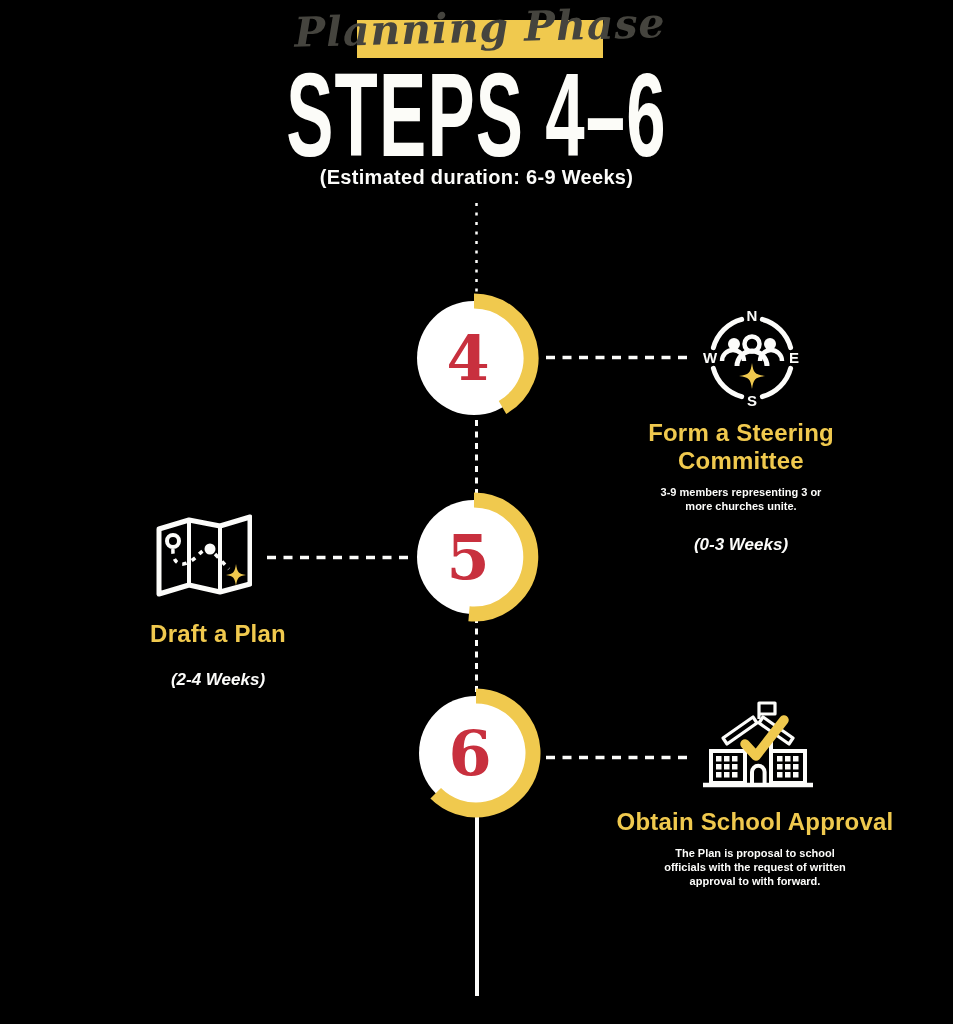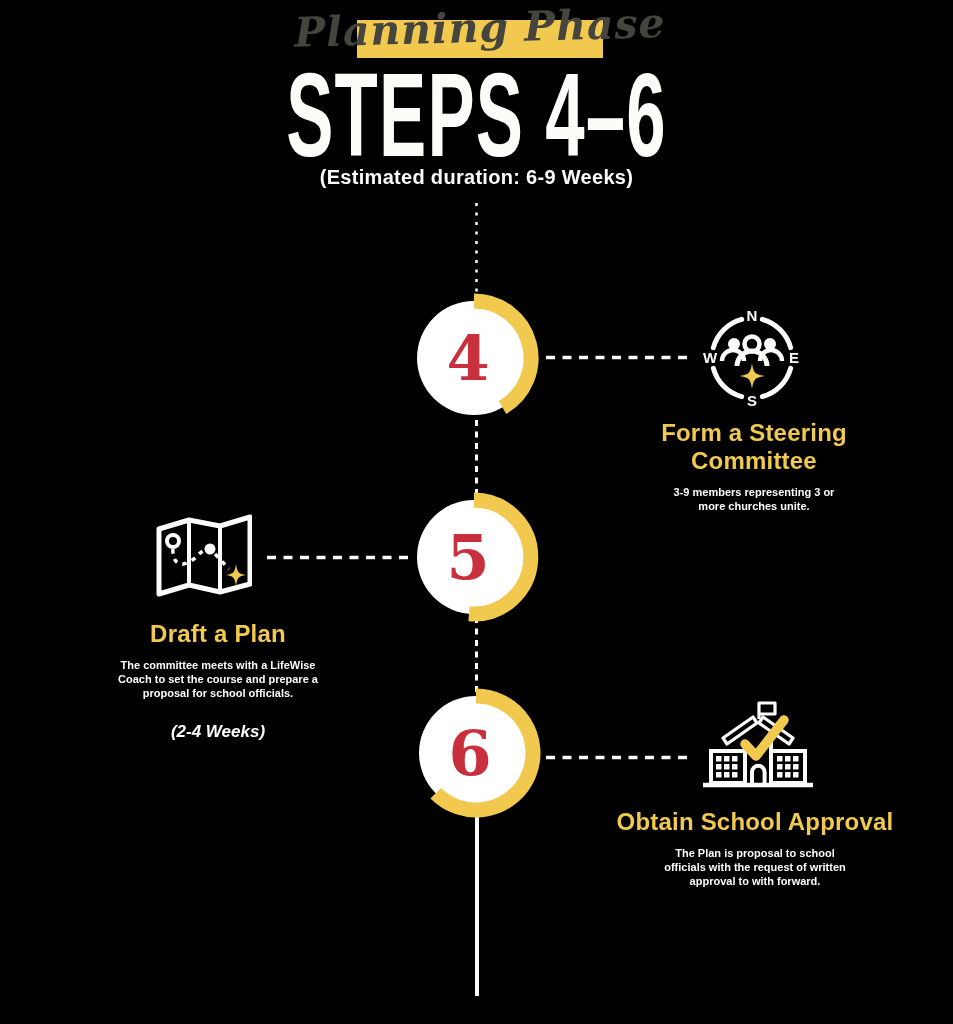--- a/index.html
+++ b/index.html
@@ -30,21 +30,21 @@
     position:absolute;left:0;top:0;width:128px;height:140px;
     display:flex;align-items:center;justify-content:center;
     font-family:"DejaVu Serif",serif;font-weight:800;font-size:62px;color:#C8303E;
   }
   .icon-wrap{position:absolute;}
   
   .step-text{position:absolute;text-align:center;}
   .step-title{font-size:24px;font-weight:800;color:#F0C94E;letter-spacing:0.2px;}
   .step-desc{margin-top:10px;font-size:11px;font-weight:700;color:#FCFCFA;line-height:1.28;}
   .step-weeks{margin-top:22px;font-size:17px;font-style:italic;font-weight:700;color:#FCFCFA;}
-  #t4{left:599px;top:419px;width:310px;}
+  #t4{left:586px;top:419px;width:310px;}
   #t5{left:62px;top:620px;width:312px;}
   #t6{left:599px;top:808px;width:312px;}
 </style>
 </head>
 <body>
 
 <div class="canvas">
 
   <div class="phase-banner"></div>
   <div class="phase-script">Planning Phase</div>
@@ -154,29 +154,25 @@
       <path d="M47,47 L58,59 L86,23" fill="none" stroke="#F0C94E" stroke-width="9.5" stroke-linecap="round" stroke-linejoin="round"></path>
     </svg>
   </div>
 
   <div class="step-text" id="t4">
     <div class="step-title">Form a Steering Committee</div>
     <div class="step-desc">
       <div>3-9 members representing 3 or</div>
       <div>more churches unite.</div>
     </div>
+    <div class="step-weeks">(0-3 Weeks)</div>
   </div>
 
   <div class="step-text" id="t5">
     <div class="step-title">Draft a Plan</div>
-    <div class="step-desc">
-      <div>The committee meets with a LifeWise</div>
-      <div>Coach to set the course and prepare a</div>
-      <div>proposal for school officials.</div>
-    </div>
     <div class="step-weeks">(2-4 Weeks)</div>
   </div>
 
   <div class="step-text" id="t6">
     <div class="step-title">Obtain School Approval</div>
     <div class="step-desc">
       <div>The Plan is proposal to school</div>
       <div>officials with the request of written</div>
       <div>approval to with forward.</div>
     </div>

